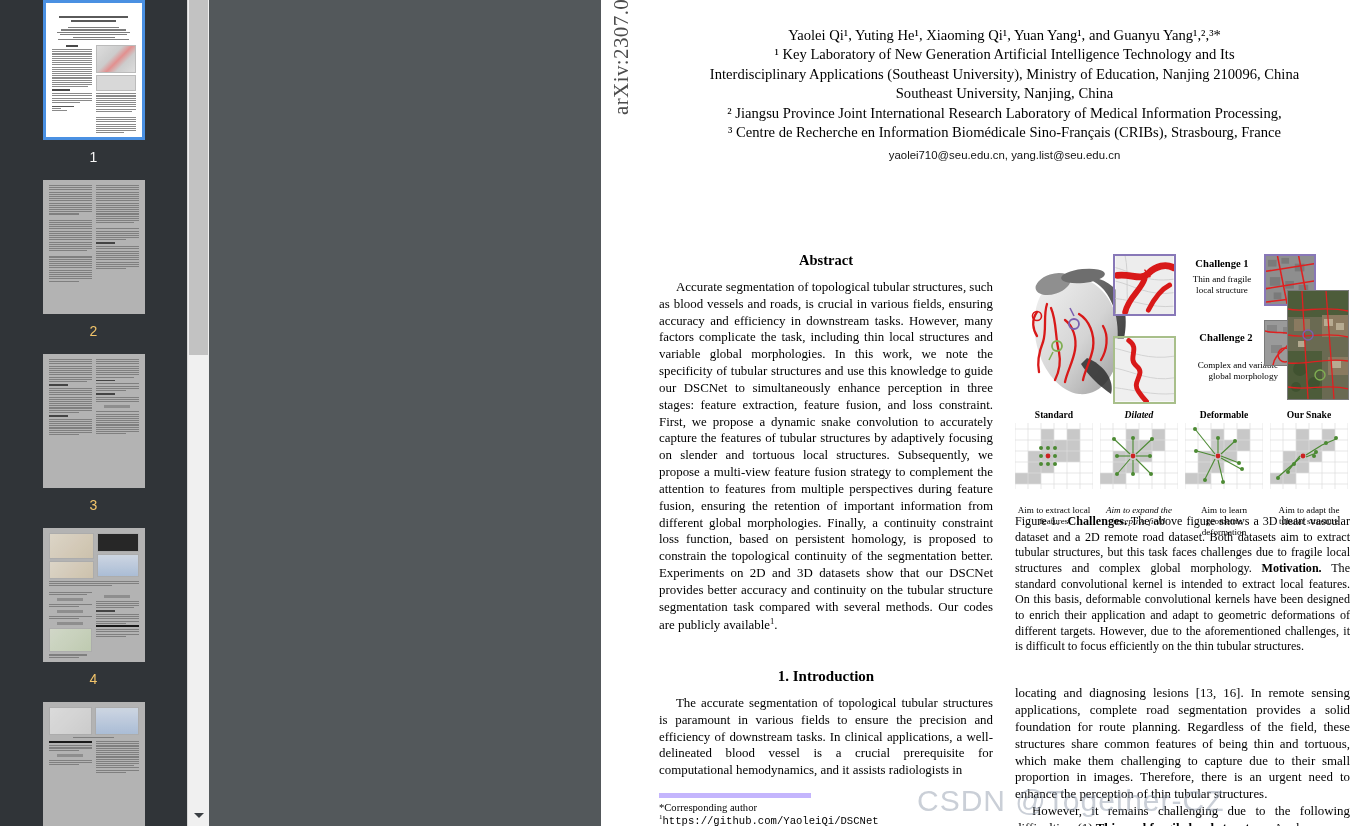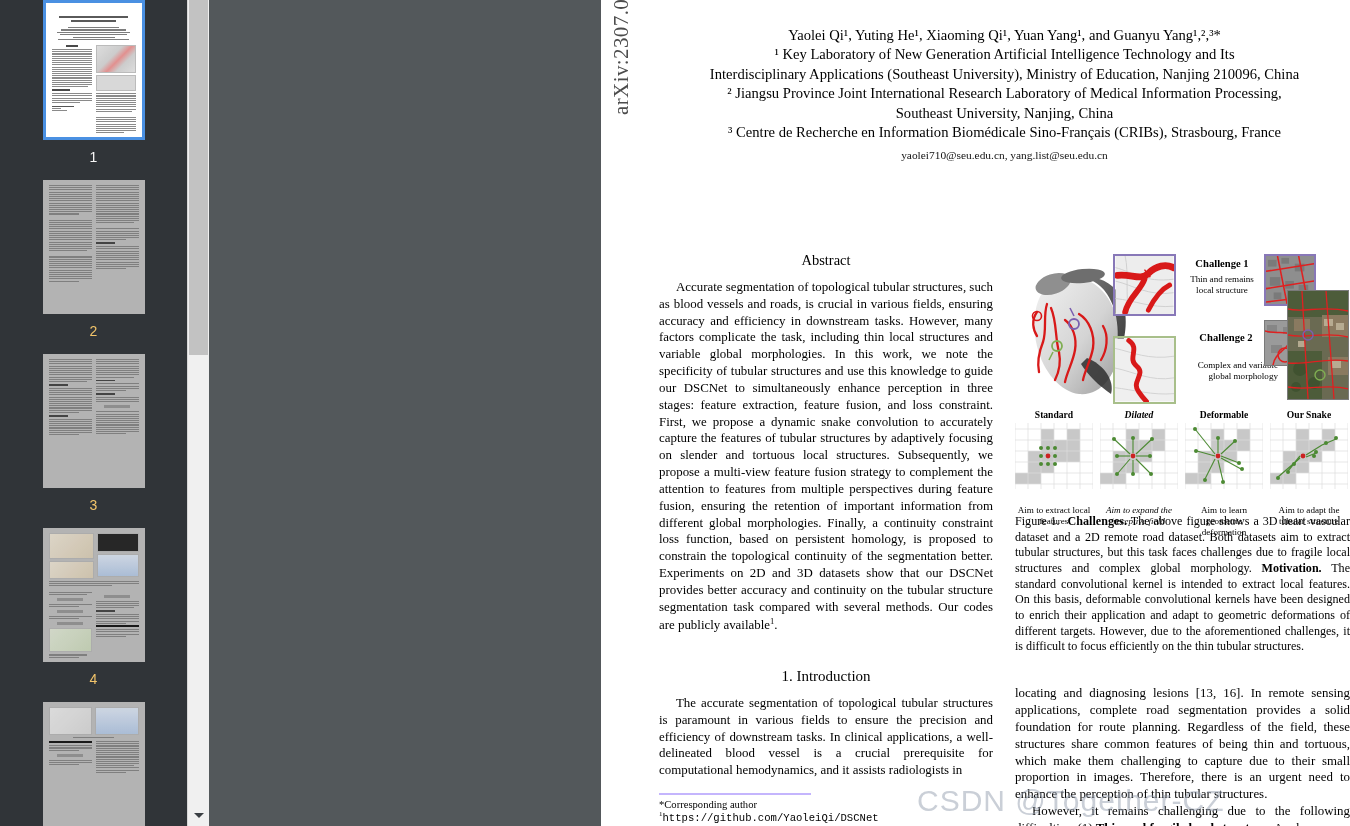--- a/index.html
+++ b/index.html
@@ -100,46 +100,46 @@
 
   .doc-title{
     text-align:center;font-weight:bold;font-size:19.5px;line-height:1.28;
     margin:12px 22px 0 22px;letter-spacing:-.1px;
   }
   .authors{
     text-align:center;font-size:14.6px;line-height:1.33;margin:26px 6px 0 6px;
   }
   .authors .line{white-space:nowrap;}
   .emails{
-    text-align:center;font-family:Liberation Serif, serif;
+    text-align:center;font-family:Liberation Sans, sans-serif;
     font-size:11.4px;margin-top:6px;color:#111;
   }
 
   .columns{
     position:absolute;top:252px;left:0;width:691px;
     display:flex;gap:22px;
   }
   .col{width:335px;}
 
   .sec-h{
-    font-weight:normal;font-size:14.5px;text-align:center;margin:0 0 10px 0;
+    font-weight:bold;font-size:14.5px;text-align:center;margin:0 0 10px 0;
   }
   .sec-h.left{text-align:center;font-size:15px;}
   .abstract-body{
     font-size:12.9px;line-height:1.305;text-align:justify;
     text-justify:inter-word;hyphens:manual;
   }
   .abstract-body .ind{display:inline-block;width:17px;}
   .body-txt{
     font-size:12.9px;line-height:1.31;text-align:justify;
   }
   .body-txt .ind{display:inline-block;width:17px;}
   .intro-wrap{margin-top:34px;}
   .fnote{
-    margin-top:14px;width:152px;border-top:2px solid #c4b5fd;padding-top:4px;
+    margin-top:14px;width:152px;border-top:5px solid #c4b5fd;padding-top:4px;
   }
   .fnote .l1{font-size:10.6px;}
   .fnote .l2{font-size:10.6px;font-family:"Liberation Mono", monospace;}
   .sup{font-size:.66em;vertical-align:super;}
 
   .figcap{
     font-size:12.1px;line-height:1.295;text-align:justify;margin-top:4px;
   }
   .figcap b{font-weight:bold;}
 
@@ -552,22 +552,22 @@
 
       <div class="page-body">
 
         <div class="doc-title">
         </div>
 
         <div class="authors">
           <div class="line">Yaolei Qi¹, Yuting He¹, Xiaoming Qi¹, Yuan Yang¹, and Guanyu Yang¹,²,³*</div>
           <div class="line">¹ Key Laboratory of New Generation Artificial Intelligence Technology and Its</div>
           <div class="line">Interdisciplinary Applications (Southeast University), Ministry of Education, Nanjing 210096, China</div>
+          <div class="line">Southeast University, Nanjing, China</div>
           <div class="line">² Jiangsu Province Joint International Research Laboratory of Medical Information Processing,</div>
-          <div class="line">Southeast University, Nanjing, China</div>
           <div class="line">³ Centre de Recherche en Information Biomédicale Sino-Français (CRIBs), Strasbourg, France</div>
           <div class="emails">yaolei710@seu.edu.cn, yang.list@seu.edu.cn</div>
         </div>
 
         <div class="columns">
 
           <div class="col">
             <div class="sec-h">Abstract</div>
             <div class="abstract-body"><span class="ind"></span><span>Accurate segmentation of topological tubular structures, such as blood vessels and roads, is crucial in various fields, ensuring accuracy and efficiency in downstream tasks. However, many factors complicate the task, including thin local structures and variable global morphologies. In this work, we note the specificity of tubular structures and use this knowledge to guide our DSCNet to simultaneously enhance perception in three stages: feature extraction, feature fusion, and loss constraint. First, we propose a dynamic snake convolution to accurately capture the features of tubular structures by adaptively focusing on slender and tortuous local structures. Subsequently, we propose a multi-view feature fusion strategy to complement the attention to features from multiple perspectives during feature fusion, ensuring the retention of important information from different global morphologies. Finally, a continuity constraint loss function, based on persistent homology, is proposed to constrain the topological continuity of the segmentation better. Experiments on 2D and 3D datasets show that our DSCNet provides better accuracy and continuity on the tubular structure segmentation task compared with several methods. Our codes are publicly available</span><span class="sup">1</span><span>.</span></div>
 
@@ -646,21 +646,21 @@
                     <g stroke="#d2d2d2" stroke-width="1" fill="none">
                       <path d="M0 10 C18 14 34 22 60 18"></path>
                         <path d="M0 30 C20 34 36 44 60 40"></path>
                       <path d="M0 50 C18 52 38 58 60 56"></path>
                     </g>
                     <path d="M14 2 C26 10 12 20 22 28 C32 36 16 44 24 54 C28 60 30 62 32 64" stroke="#d81919" stroke-width="5" fill="none" stroke-linecap="round"></path>
                   </svg>
                 </div>
 
                 <div class="ch-label" style="left:163px;top:6px;width:88px;">Challenge 1</div>
-                <div class="ch-sub" style="left:163px;top:22px;width:88px;white-space:pre-line;">Thin and remains
+                <div class="ch-sub" style="left:163px;top:22px;width:88px;white-space:pre-line;">Thin and fragile
 local structure</div>
                 <div class="ch-label" style="left:163px;top:80px;width:96px;">Challenge 2</div>
                 <div class="ch-sub" style="left:159px;top:108px;width:104px;white-space:pre-line;text-align:right;">Complex and variable
 global morphology</div>
 
                 <div class="panel purple" style="left:249px;top:2px;width:52px;height:52px;">
                   <svg viewBox="0 0 50 50" width="100%" height="100%">
                     <rect width="50" height="50" fill="#8e8e8e"></rect>
                     <g fill="#7a7a7a">
                         <rect x="2" y="4" width="9" height="7"></rect>

